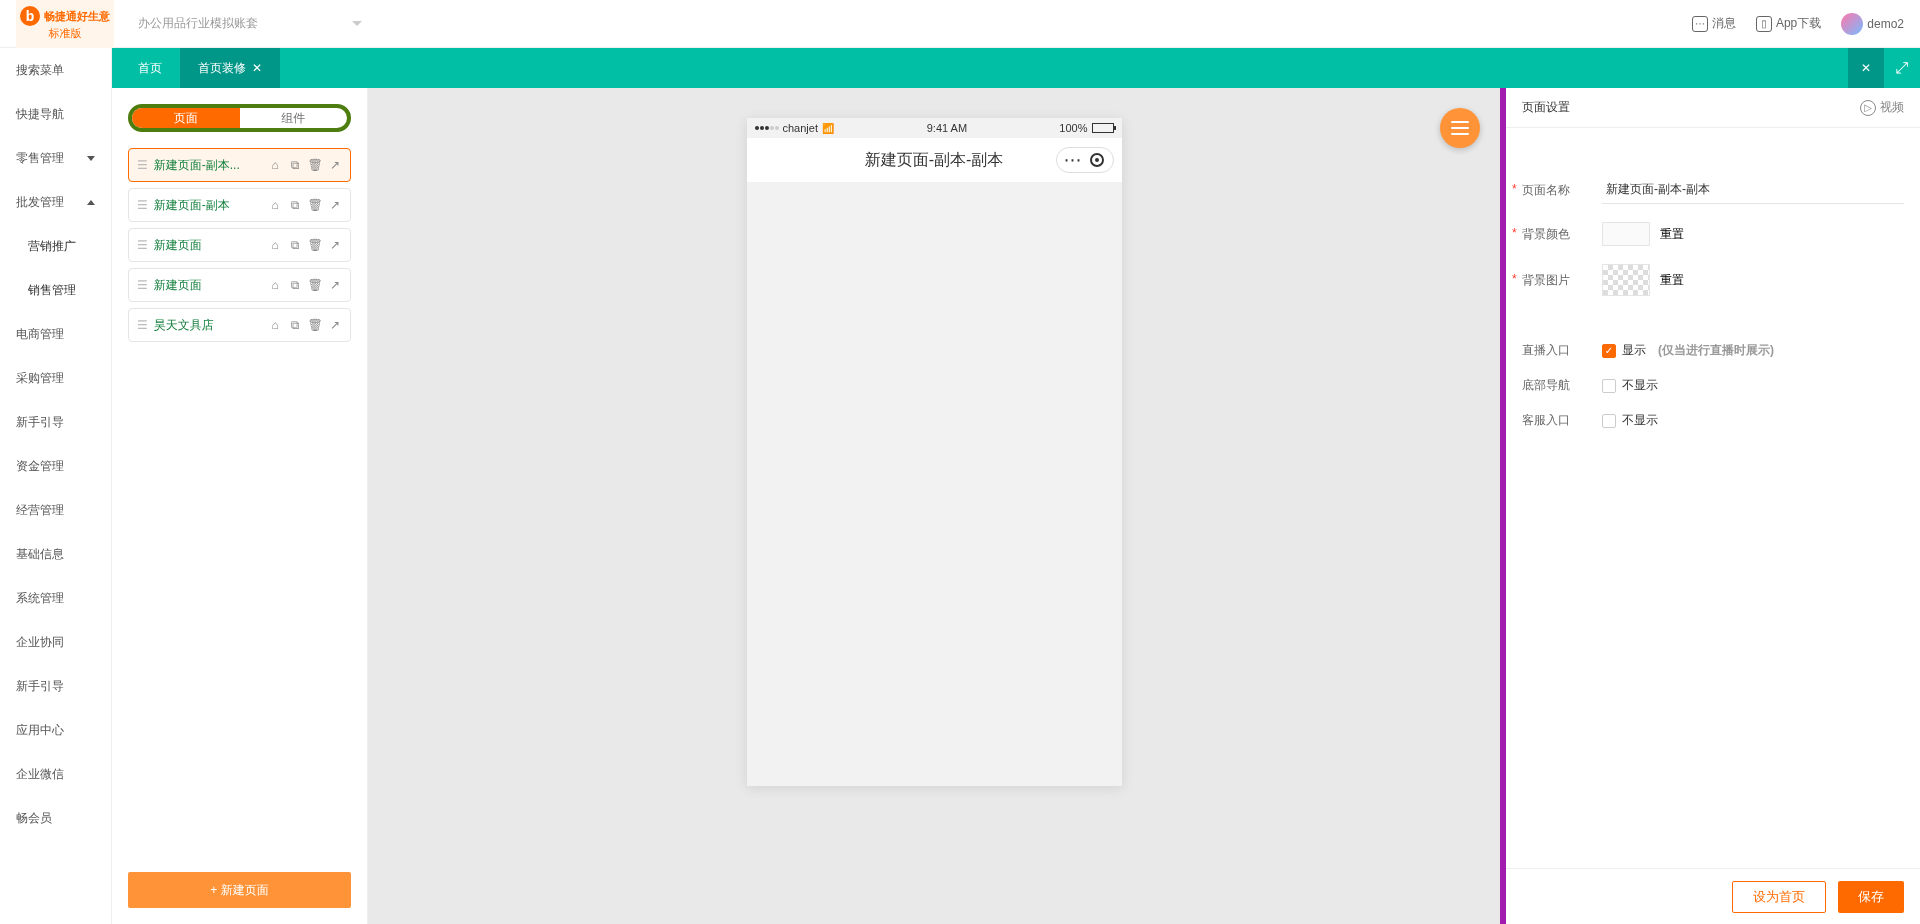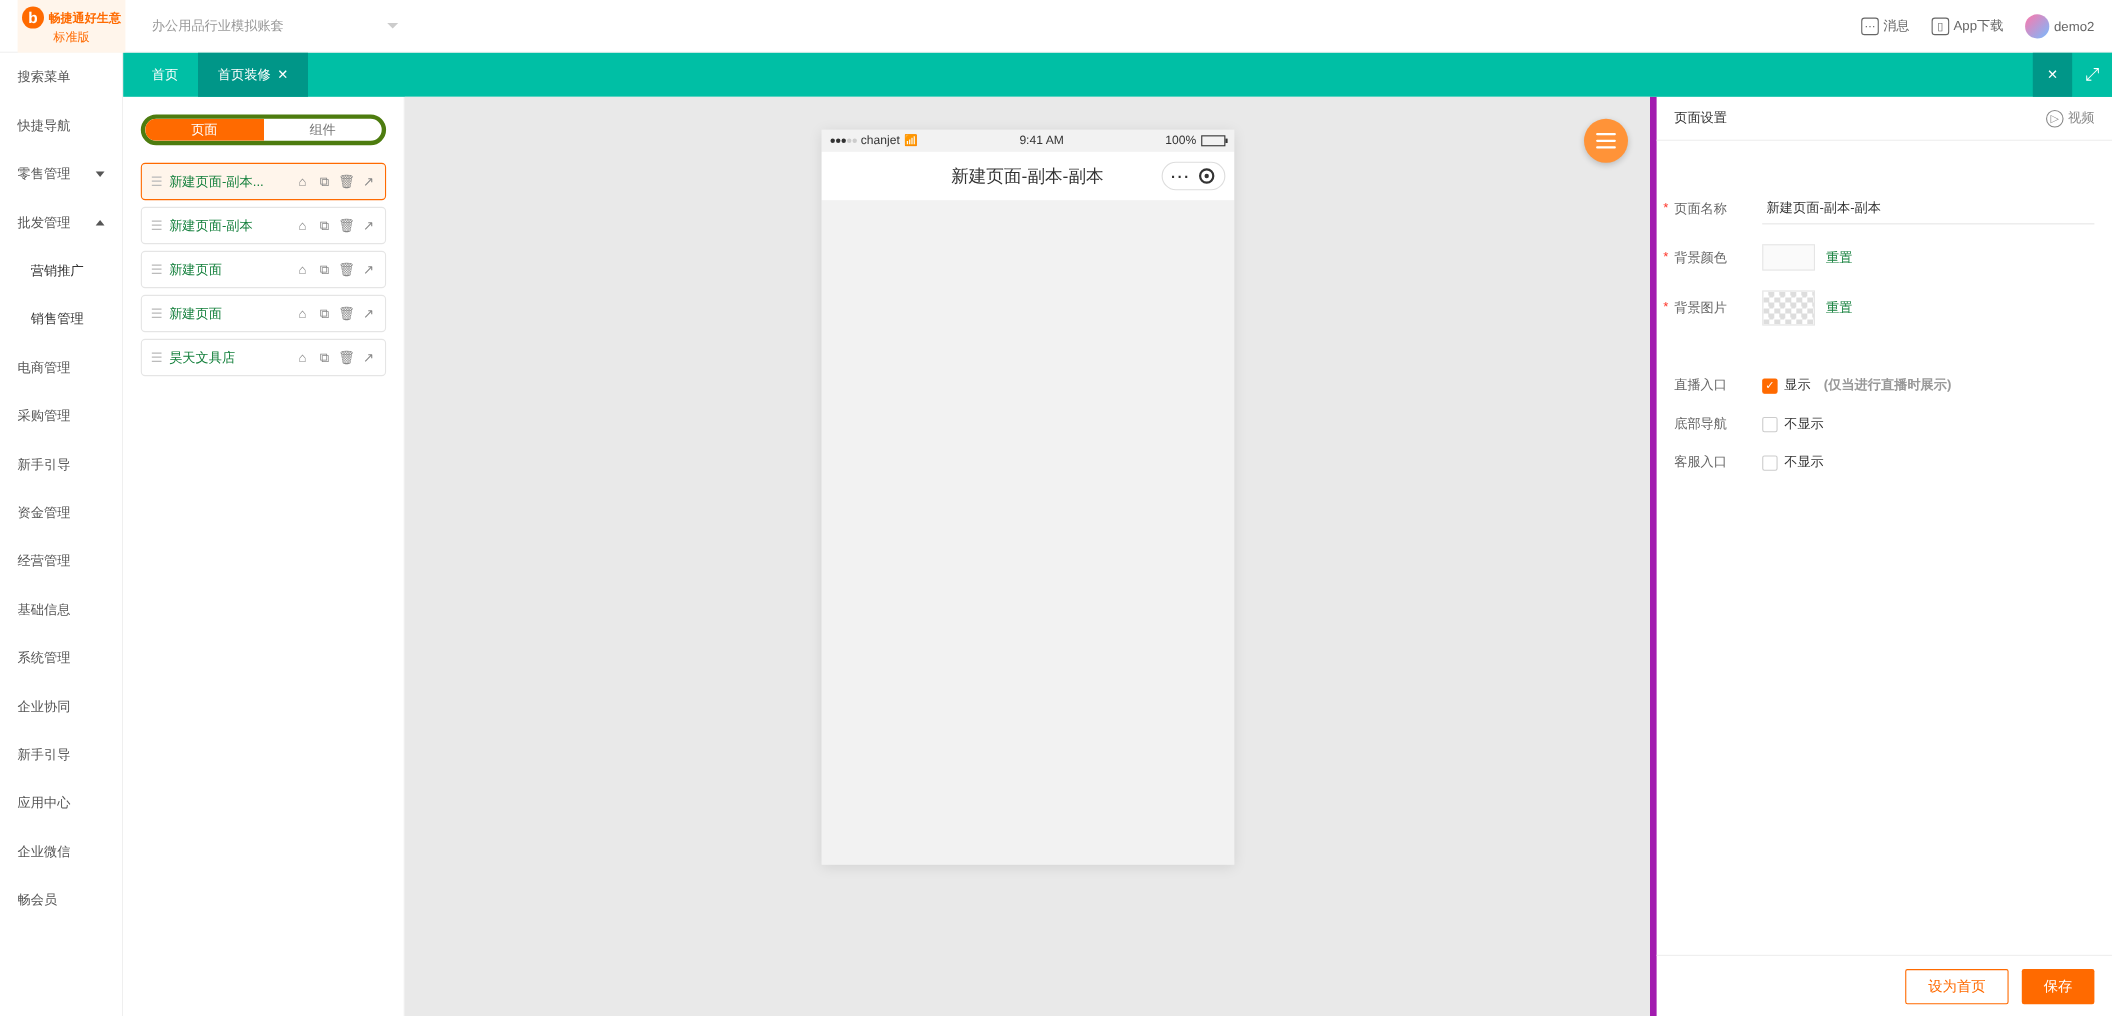--- a/index.html
+++ b/index.html
@@ -82,21 +82,21 @@
 .rp-head { height:40px; display:flex; align-items:center; justify-content:space-between; padding:0 16px; border-bottom:1px solid #eee; }
 .rp-video { color:#888; display:flex; align-items:center; gap:4px; cursor:pointer; }
 .rp-video::before{content:"▷"; font-size:10px; border:1px solid #888; border-radius:50%; width:14px;height:14px;display:inline-flex;align-items:center;justify-content:center;}
 .rp-body { flex:1; padding:16px; overflow:auto; }
 .frow { display:flex; align-items:center; margin-bottom:18px; }
 .flabel { width:80px; color:#666; position:relative; }
 .flabel.req::before { content:"*"; color:#ff3b30; position:absolute; left:-10px; }
 .finput { flex:1; height:28px; border:none; border-bottom:1px solid #e5e5e5; outline:none; padding:0 4px; color:#333; font-size:12px; }
 .swatch { width:48px; height:24px; border:1px solid #e5e5e5; background:#fafafa; margin-right:10px; }
 .swatch.checker { background:repeating-conic-gradient(#ddd 0 25%,#fff 0 50%) 0 0/10px 10px; width:48px; height:32px; }
-.reset { color:#15803d; cursor:pointer; }
+.reset { color:#000000; cursor:pointer; }
 .ck { display:flex; align-items:center; gap:6px; }
 .ckbox { width:14px; height:14px; border:1px solid #ccc; border-radius:2px; display:flex; align-items:center; justify-content:center; }
 .ckbox.on { background:#ff6a00; border-color:#ff6a00; color:#fff; font-size:10px; }
 .hint { color:#999; margin-left:6px;font-weight:bold; }
 .rp-foot { height:56px; border-top:1px solid #eee; display:flex; align-items:center; justify-content:flex-end; padding:12px 16px; gap:12px; }
 .btn { height:32px; padding:0 20px; border-radius:2px; display:flex; align-items:center; cursor:pointer; font-size:13px; }
 .btn.ghost { border:1px solid #ff6a00; color:#ff6a00; background:#fff; }
 .btn.primary { background:#ff6a00; color:#fff; }
 </style>
 </head>
@@ -261,20 +261,23 @@
             <span class="drag">☰</span>
             <span class="page-name">昊天文具店</span>
             <div class="row-icons">
                 <span class="row-icon">⌂</span>
                 <span class="row-icon">⧉</span>
                 <span class="row-icon">🗑</span>
                 <span class="row-icon">↗</span>
               </div>
           </div>
         </div>
+        <div class="new-page-btn">
+            <span>+ 新建页面</span>
+          </div>
       </div>
 
       <div class="canvas-area">
         <div class="fab">
             <span class="fab-lines"></span>
           </div>
         <div class="phone">
           <div class="ph-status">
             <span style="display:flex;align-items:center;gap:4px;justify-content:flex-end;">
               <span class="sig">

